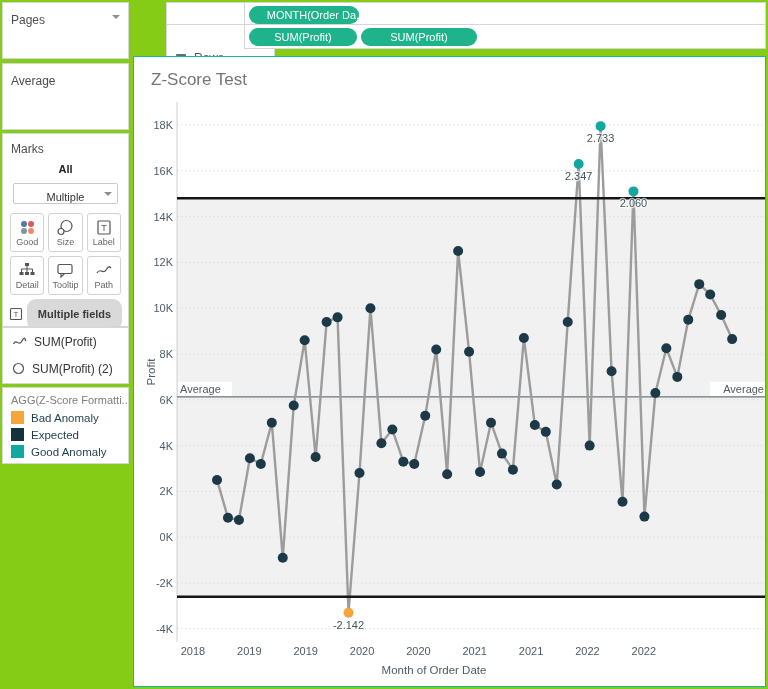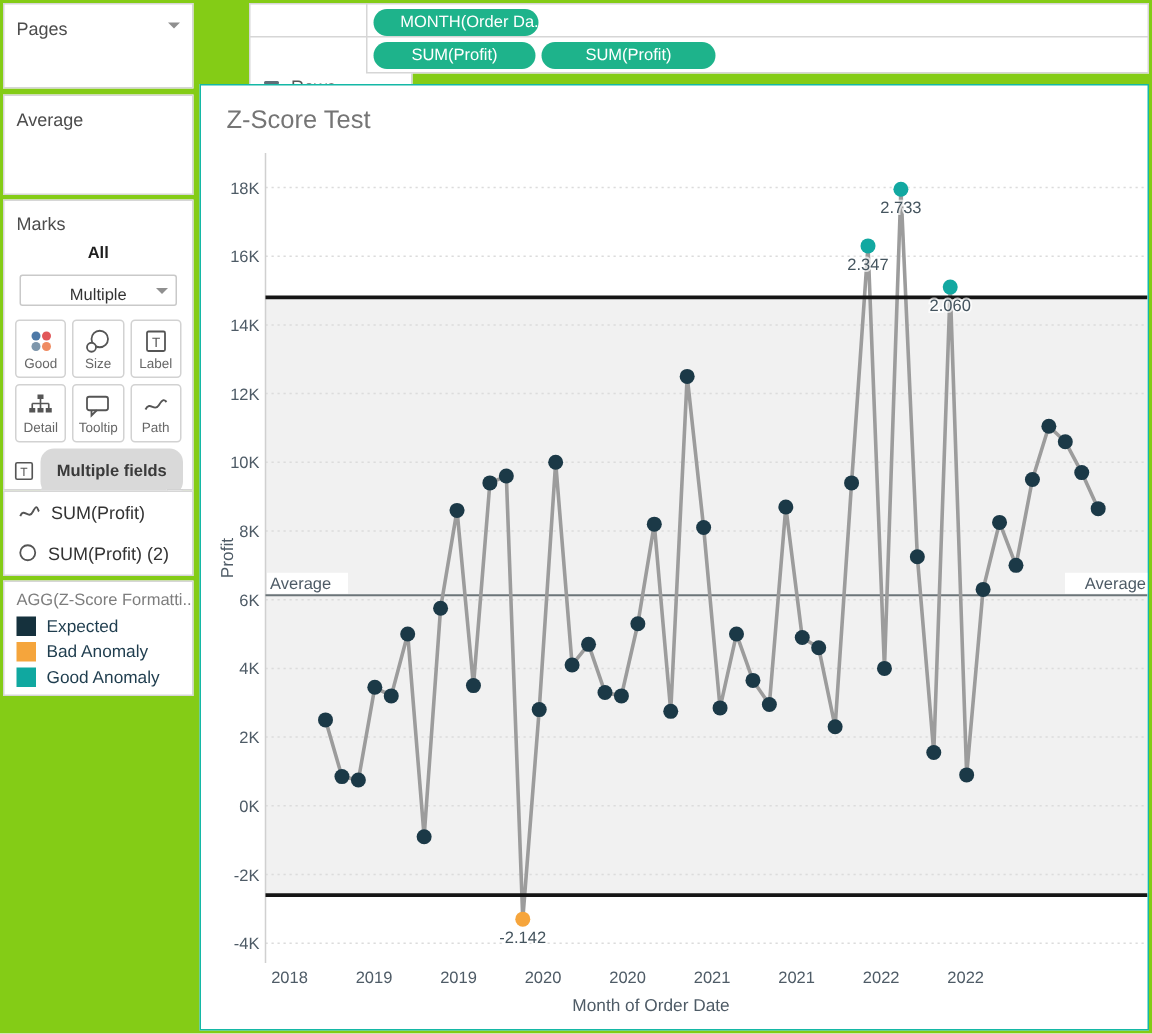--- a/index.html
+++ b/index.html
@@ -151,26 +151,26 @@
       <svg class="icon-svg" width="13" height="13">
         <circle cx="6.5" cy="6.5" r="5" fill="none" stroke="#555" stroke-width="1.2"></circle>
       </svg>
       <span>SUM(Profit) (2)</span>
     </div>
   </div>
 
   <div class="card legend-card">
     <div class="legend-title">AGG(Z-Score Formatti...</div>
     <div class="legend-row">
+      <span class="swatch" style="background: rgb(245, 165, 60);"></span>
+      <span>Bad Anomaly</span>
+    </div>
+    <div class="legend-row">
       <span class="swatch" style="background: rgb(21, 49, 61);"></span>
       <span>Expected</span>
-    </div>
-    <div class="legend-row">
-      <span class="swatch" style="background: rgb(245, 165, 60);"></span>
-      <span>Bad Anomaly</span>
     </div>
     <div class="legend-row">
       <span class="swatch" style="background: rgb(16, 168, 160);"></span>
       <span>Good Anomaly</span>
     </div>
   </div>
 
   <div class="main">
 
     <div class="shelf-label row1">

